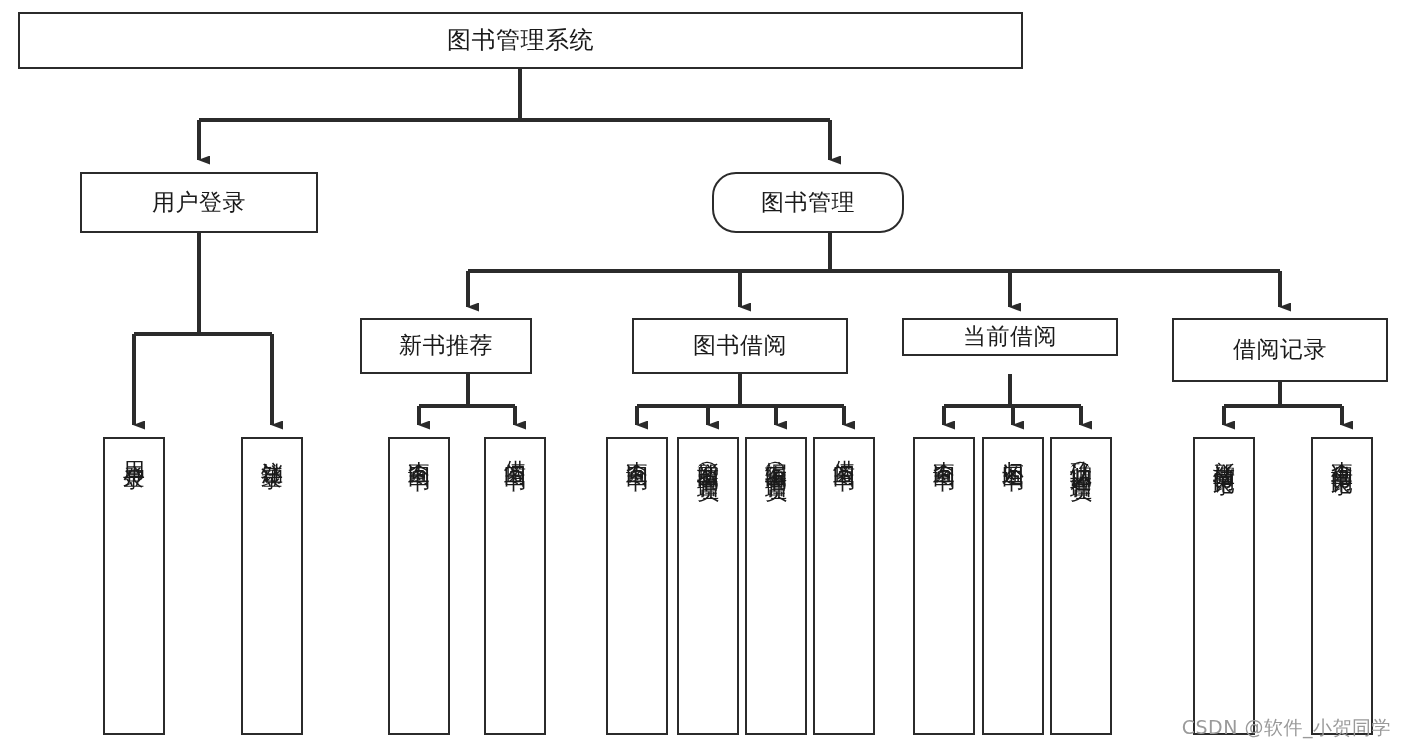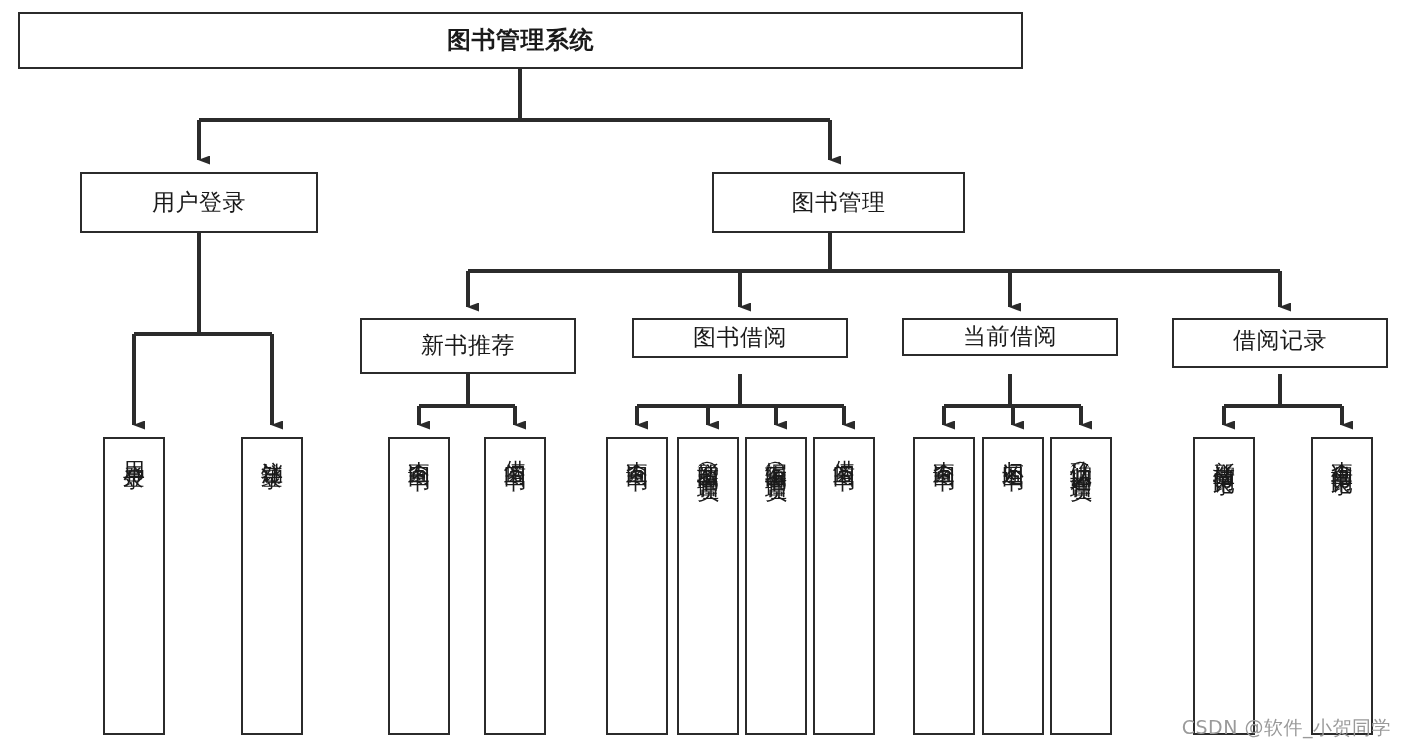--- a/index.html
+++ b/index.html
@@ -125,45 +125,45 @@
       <path d="M1013,406 L1013,425" marker-end="url(#arrowHead)"></path>
       <path d="M1081,406 L1081,425" marker-end="url(#arrowHead)"></path>
 
       <path d="M1280,374 L1280,406"></path>
       <path d="M1224,406 L1342,406"></path>
       <path d="M1224,406 L1224,425" marker-end="url(#arrowHead)"></path>
       <path d="M1342,406 L1342,425" marker-end="url(#arrowHead)"></path>
     </g>
   </svg>
 
-  <div class="node-box node-horizontal node-root" style="left:18px; top:12px; width:1005px; height:57px;font-weight:bold;">
+  <div class="node-box node-horizontal node-root" style="left:18px; top:12px; width:1005px; height:57px;">
     <span class="node-label">图书管理系统</span>
   </div>
 
   <div class="node-box node-horizontal" style="left:80px; top:172px; width:238px; height:61px;">
     <span class="node-label">用户登录</span>
   </div>
 
-  <div class="node-box node-horizontal" style="left:712px; top:172px; width:253px; height:61px;">
+  <div class="node-box node-horizontal" style="left:712px; top:172px; width:192px; height:61px;border-radius:24px;">
     <span class="node-label">图书管理</span>
   </div>
 
-  <div class="node-box node-horizontal" style="left:360px; top:318px; width:216px; height:56px;">
+  <div class="node-box node-horizontal" style="left:360px; top:318px; width:172px; height:56px;">
     <span class="node-label">新书推荐</span>
   </div>
 
-  <div class="node-box node-horizontal" style="left:632px; top:318px; width:216px; height:40px;">
+  <div class="node-box node-horizontal" style="left:632px; top:318px; width:216px; height:56px;">
     <span class="node-label">图书借阅</span>
   </div>
 
   <div class="node-box node-horizontal" style="left:902px; top:318px; width:216px; height:38px;">
     <span class="node-label">当前借阅</span>
   </div>
 
-  <div class="node-box node-horizontal" style="left:1172px; top:318px; width:216px; height:50px;font-family:Liberation Mono, monospace;">
+  <div class="node-box node-horizontal" style="left:1172px; top:318px; width:216px; height:64px;">
     <span class="node-label">借阅记录</span>
   </div>
 
   <div class="node-box node-vertical" style="left:103px; top:437px; width:62px; height:298px;">
     <span class="node-label">用户登录</span>
   </div>
 
   <div class="node-box node-vertical" style="left:241px; top:437px; width:62px; height:298px;">
     <span class="node-label">注销登录</span>
   </div>

